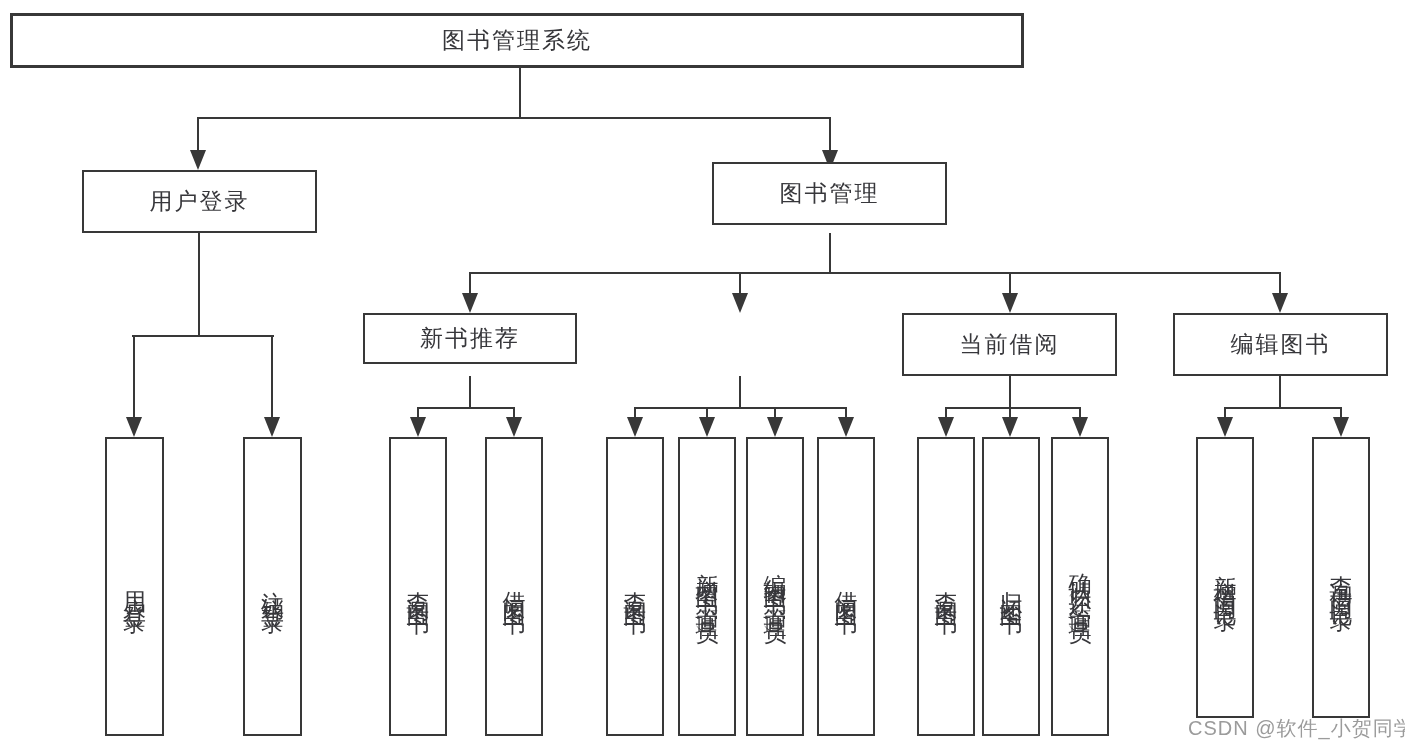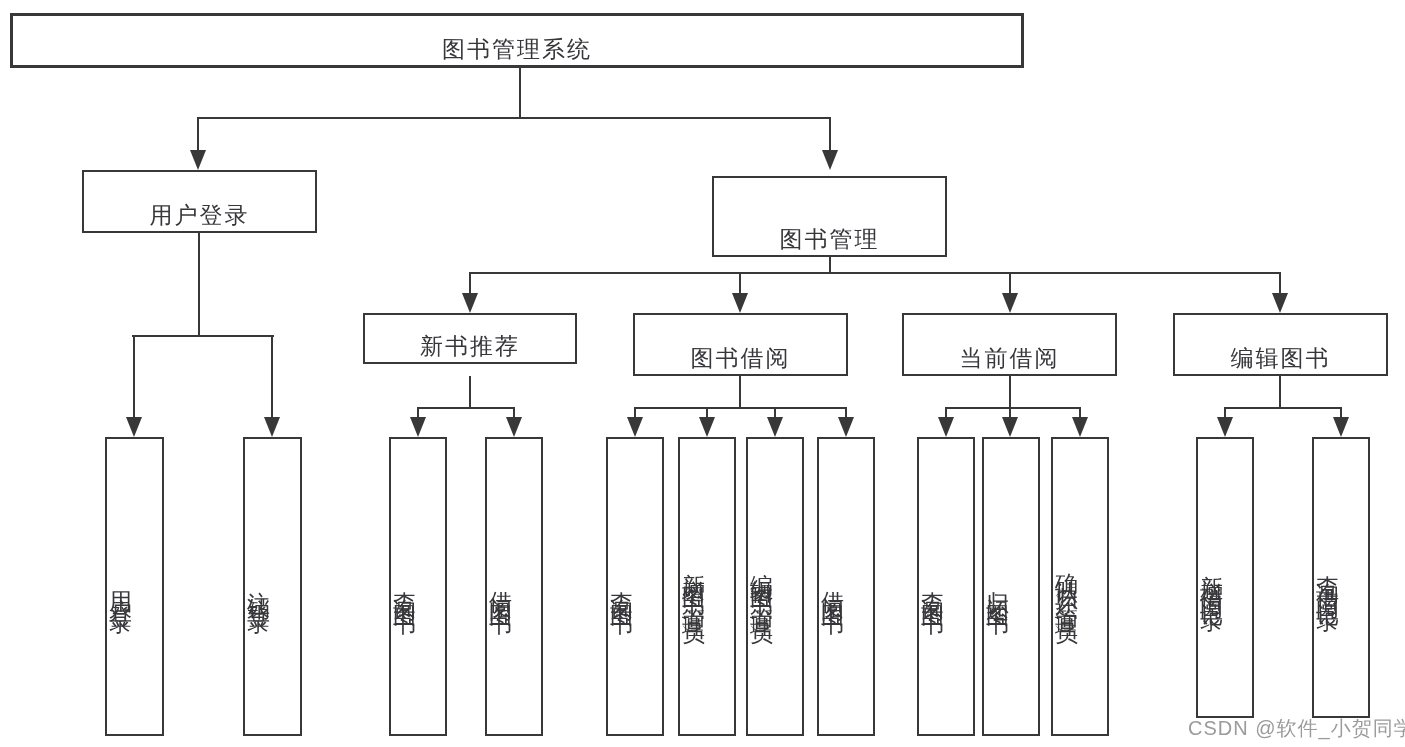--- a/index.html
+++ b/index.html
@@ -17,24 +17,23 @@
     color:var(--text);
     overflow:hidden;
   }
   
   .node{
     position:absolute;
     box-sizing:border-box;
     background:var(--bg);
     border:2px solid var(--line);
     display:flex;
-    align-items:flex-end;
+    align-items:center;
     justify-content:center;
     z-index:2;
-    font-family:Liberation Mono, monospace;
   }
   .node.root{border-width:3px;}
   .node.h{font-size:23px;letter-spacing:2px;}
   .node.v{
     font-size:23px;
     writing-mode:vertical-rl;
     text-orientation:mixed;
     letter-spacing:7px;
     line-height:1.0;
   }
@@ -76,21 +75,21 @@
     <div class="hl" style="left:197px;top:117px;width:634px"></div>
     <div class="vl" style="left:197px;top:117px;height:34px"></div>
     <div class="ar" style="left:190px;top:150px"></div>
     <div class="vl" style="left:829px;top:117px;height:34px"></div>
     <div class="ar" style="left:822px;top:150px"></div>
   </div>
 
   <div class="node h" style="left:82px;top:170px;width:235px;height:63px">
     <span>用户登录</span>
   </div>
-  <div class="node h" style="left:712px;top:176px;width:235px;height:81px">
+  <div class="node h" style="left:712px;top:162px;width:235px;height:63px">
     <span>图书管理</span>
   </div>
 
   <div>
     <div class="vl" style="left:198px;top:233px;height:103px"></div>
     <div class="hl" style="left:132px;top:335px;width:142px"></div>
     <div class="vl" style="left:133px;top:335px;height:84px"></div>
     <div class="ar" style="left:126px;top:417px"></div>
     <div class="vl" style="left:271px;top:335px;height:84px"></div>
     <div class="ar" style="left:264px;top:417px"></div>
@@ -105,23 +104,20 @@
     <div class="ar" style="left:732px;top:293px"></div>
     <div class="vl" style="left:1009px;top:272px;height:22px"></div>
     <div class="ar" style="left:1002px;top:293px"></div>
     <div class="vl" style="left:1279px;top:272px;height:22px"></div>
     <div class="ar" style="left:1272px;top:293px"></div>
   </div>
 
   <div class="node h" style="left:363px;top:313px;width:214px;height:51px">
     <span>新书推荐</span>
   </div>
-  <div class="node h" style="left:633px;top:313px;width:215px;height:63px">
-    <span>图书借阅</span>
-  </div>
   <div class="node h" style="left:902px;top:313px;width:215px;height:63px">
     <span>当前借阅</span>
   </div>
   <div class="node h" style="left:1173px;top:313px;width:215px;height:63px">
     <span>编辑图书</span>
   </div>
 
   <div>
     <div class="vl" style="left:469px;top:376px;height:33px"></div>
     <div class="hl" style="left:417px;top:407px;width:98px"></div>

